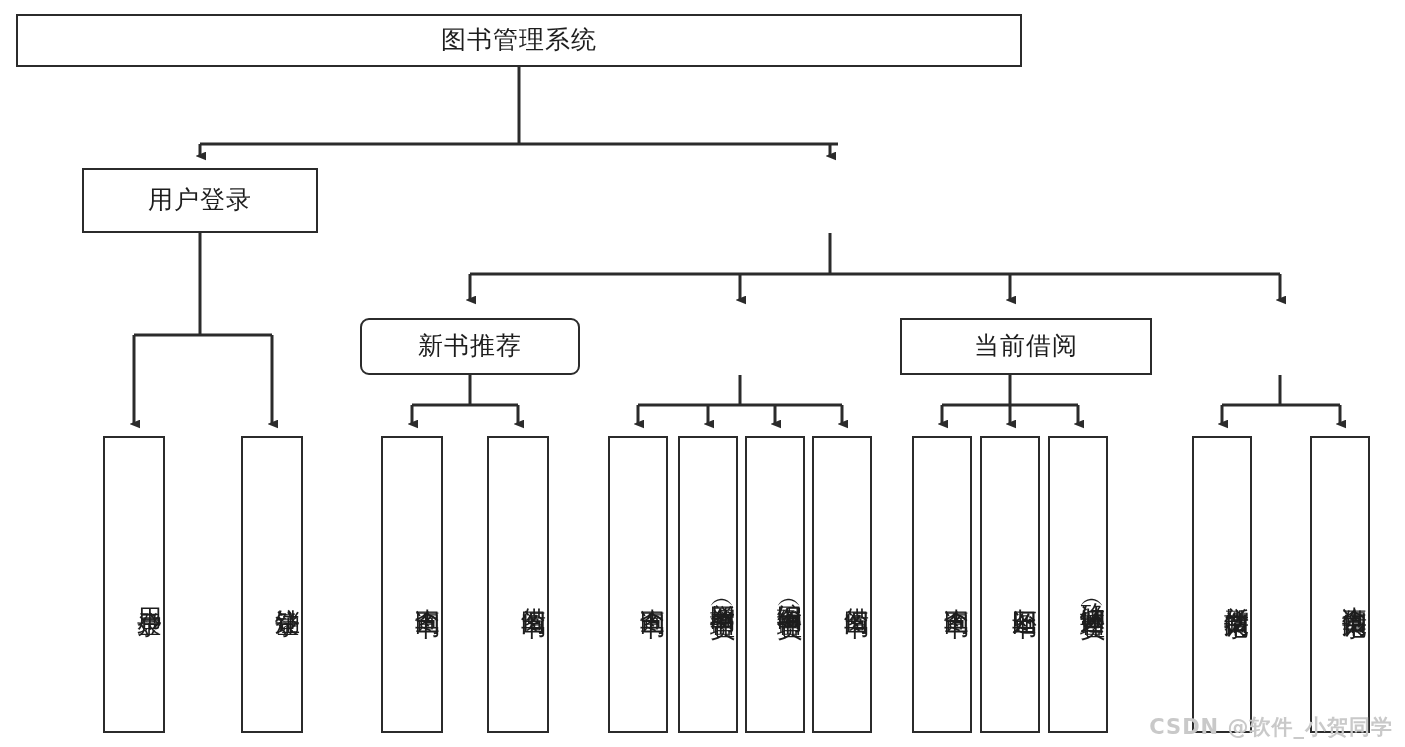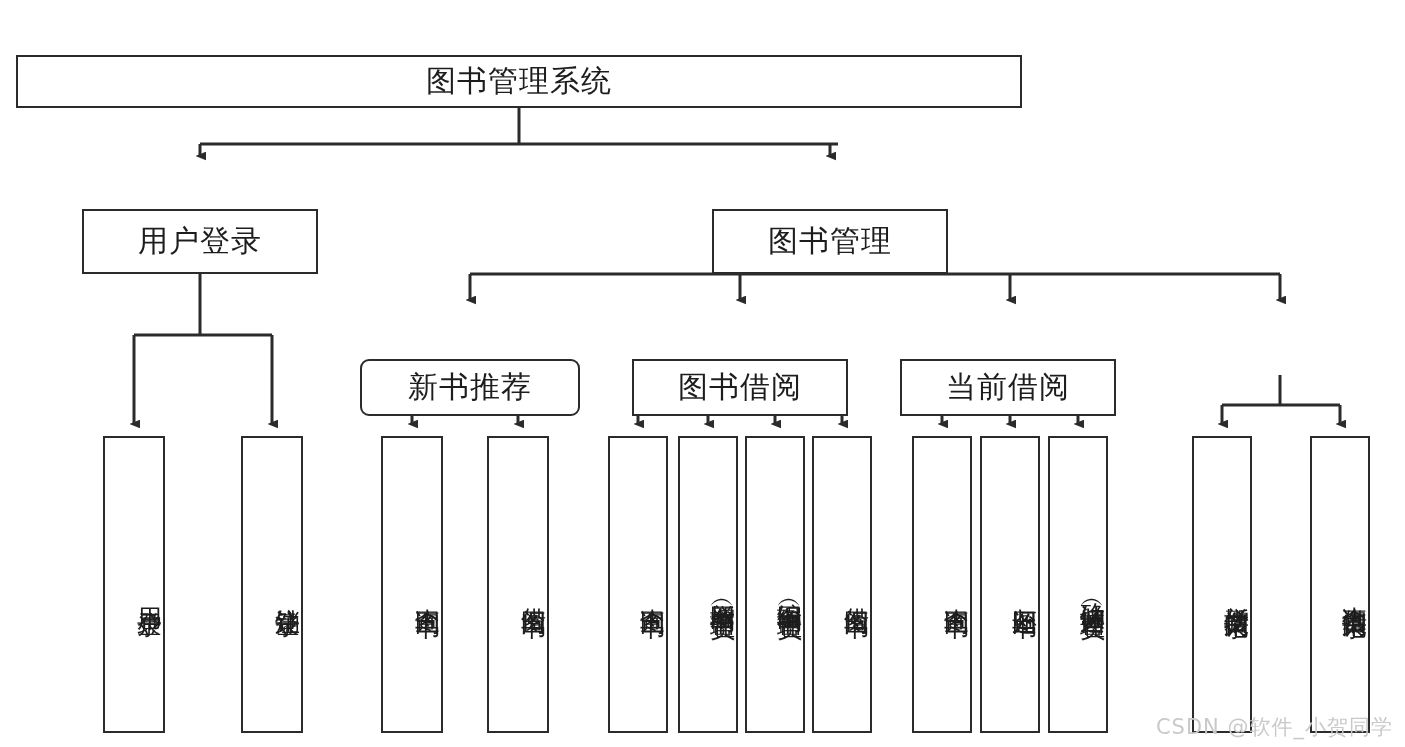--- a/index.html
+++ b/index.html
@@ -15,24 +15,23 @@
     position:absolute;
     box-sizing:border-box;
     border:2.5px solid #2b2b2b;
     background:#ffffff;
     display:flex;
     align-items:center;
     justify-content:center;
     color:#1d1d1d;
   }
   .node.h{
-    font-size:30px;
+    font-size:25px;
     line-height:1.15;
     letter-spacing:1px;
-    margin-top:41px;
   }
   .node.v{
     font-size:25px;
     line-height:1.12;
     letter-spacing:2px;
     writing-mode:vertical-rl;
     text-orientation:upright;
     align-items:flex-start;
     justify-content:center;
     padding-top:14px;
@@ -44,20 +43,21 @@
   }
   svg#edges{position:absolute;left:0;top:0;width:1405px;height:747px;pointer-events:none;}
   #watermark{
     position:absolute;
     right:12px;
     bottom:6px;
     font-size:21px;
     color:#c9c9c9;
     letter-spacing:1px;
     white-space:nowrap;
+    font-weight:bold;
   }
 </style>
 </head>
 <body>
 
 <div id="canvas">
 
   <svg id="edges" viewBox="0 0 1405 747">
     <defs>
       <marker id="arrow" markerWidth="10" markerHeight="10" refX="4.5" refY="6.4" orient="auto" markerUnits="userSpaceOnUse">
@@ -108,31 +108,25 @@
     </g>
   </svg>
 
   <div class="node h" style="left:16px;top:14px;width:1006px;height:53px;">
     <span class="lbl">图书管理系统</span>
   </div>
 
   <div class="node h" style="left:82px;top:168px;width:236px;height:65px;">
     <span class="lbl">用户登录</span>
   </div>
-  <div class="node h" style="left:712px;top:168px;width:236px;height:65px;">
-    <span class="lbl">图书管理</span>
-  </div>
 
   <div class="node h" style="left:360px;top:318px;width:220px;height:57px;border-radius:9px;">
     <span class="lbl">新书推荐</span>
   </div>
-  <div class="node h" style="left:632px;top:318px;width:216px;height:57px;">
-    <span class="lbl">图书借阅</span>
-  </div>
-  <div class="node h" style="left:900px;top:318px;width:216px;height:57px;">
+  <div class="node h" style="left:900px;top:318px;width:252px;height:57px;">
     <span class="lbl">当前借阅</span>
   </div>
 
   <div class="node v" style="left:103px;top:436px;width:62px;height:297px;">
     <span class="lbl">用户登录</span>
   </div>
   <div class="node v" style="left:241px;top:436px;width:62px;height:297px;">
     <span class="lbl">注销登录</span>
   </div>
 

